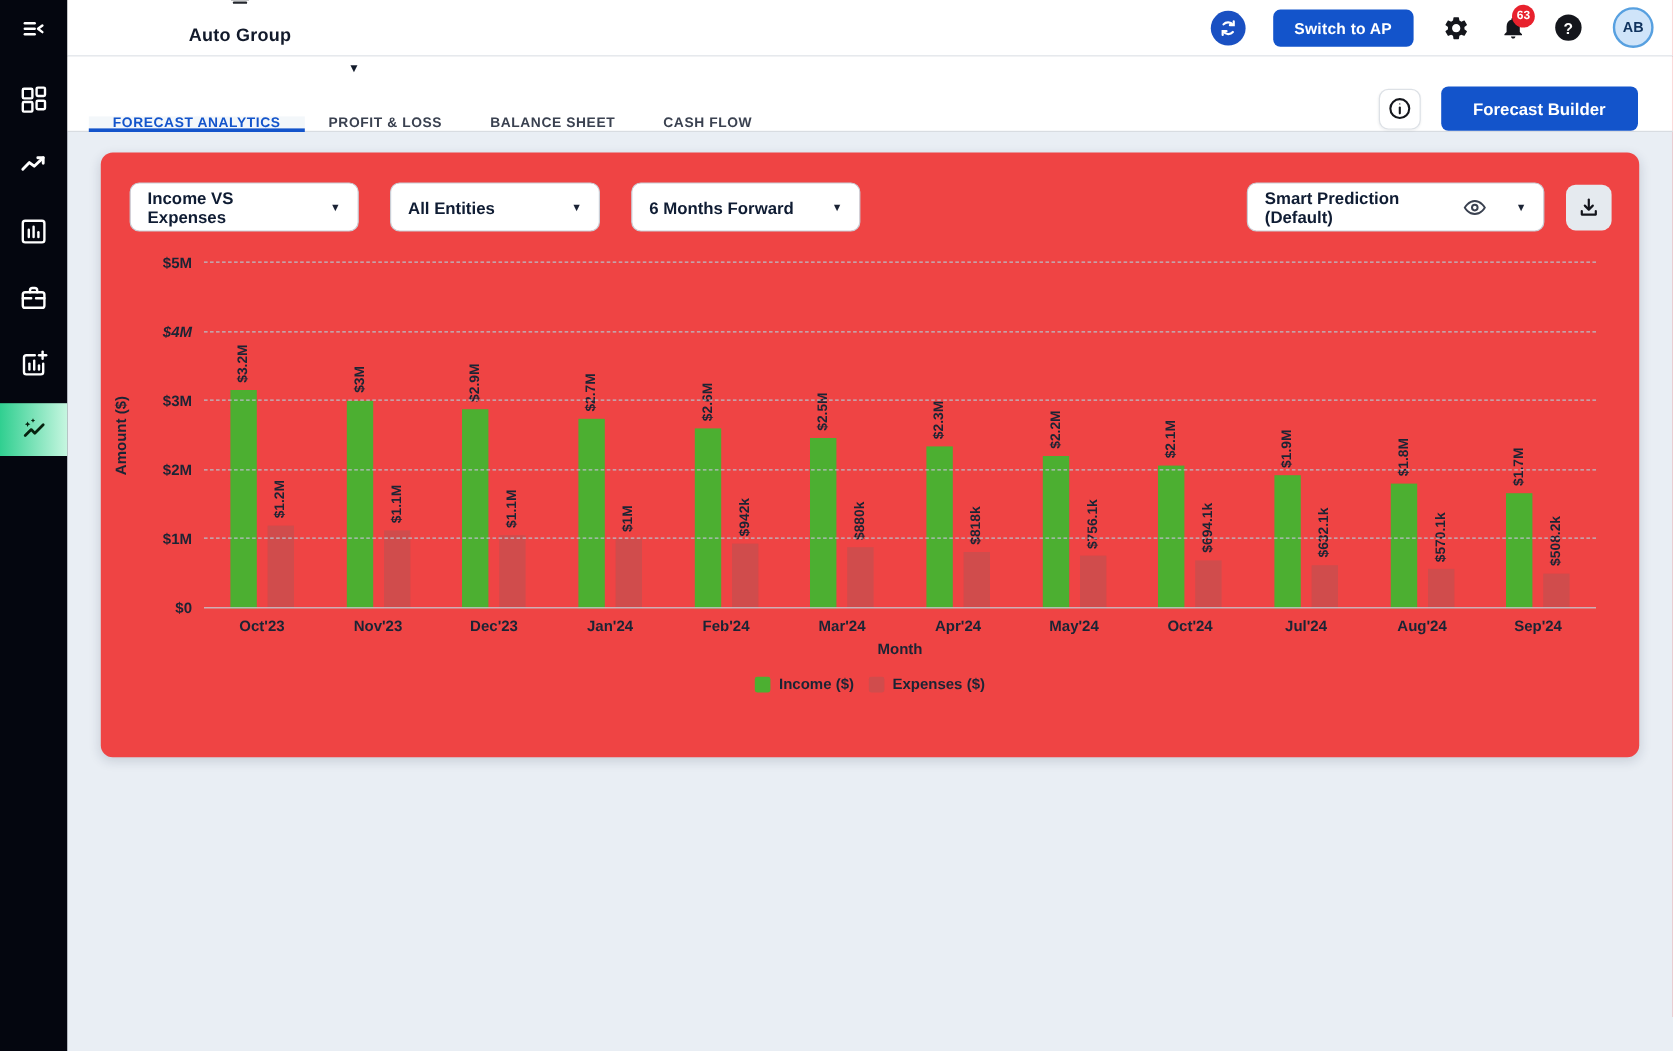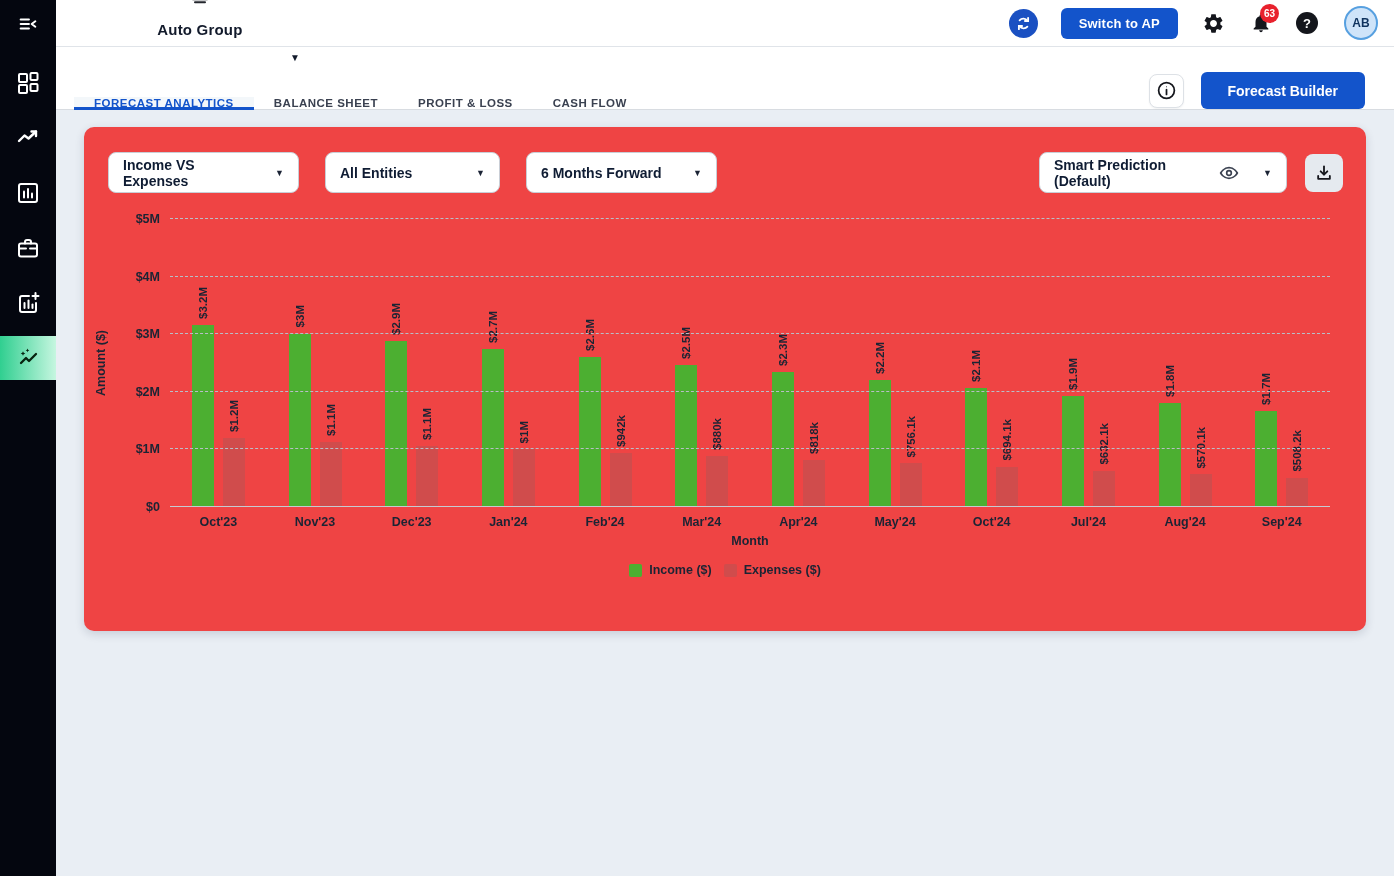--- a/index.html
+++ b/index.html
@@ -215,22 +215,22 @@
     <button class="icon-btn">
       <span class="help-circle">?</span>
     </button>
     <div class="avatar">AB</div>
   </div>
 </header>
 
 <div class="tabstrip">
   <div class="tabs">
       <button class="tab active">FORECAST ANALYTICS</button>
+      <button class="tab">PROFIT &amp; LOSS</button>
       <button class="tab">BALANCE SHEET</button>
-      <button class="tab">PROFIT &amp; LOSS</button>
       <button class="tab">CASH FLOW</button>
     </div>
   <div class="strip-right">
     <button class="info-btn">
       <svg width="21" height="21" viewBox="0 0 24 24" fill="none" stroke="#14161c" stroke-width="2">
         <circle cx="12" cy="12" r="9"></circle>
         <line x1="12" y1="11" x2="12" y2="16.5" stroke-linecap="round"></line>
         <circle cx="12" cy="7.6" r="0.6" fill="#14161c" stroke="none"></circle>
       </svg>
     </button>
@@ -275,21 +275,21 @@
         </button>
       </div>
     </div>
 
     <div class="chart-area">
       <div class="yticks">
           <div class="ytick" style="bottom: 0%;">$0</div>
           <div class="ytick" style="bottom: 20%;">$1M</div>
           <div class="ytick" style="bottom: 40%;">$2M</div>
           <div class="ytick" style="bottom: 60%;">$3M</div>
-          <div class="ytick" style="bottom: 80%;">$4M</div>
+          <div class="ytick" style="bottom: 80%; font-style: italic;">$4M</div>
           <div class="ytick" style="bottom: 100%;">$5M</div>
         </div>
       <div class="ylabel-wrap">
         <span class="ylabel">Amount ($)</span>
       </div>
       <div class="groups">
           <div class="bar-group">
             <div class="bar-wrap">
               <div class="bar" style="height: 63.2%; background: rgb(76, 175, 49);"></div>
               <div class="bar-label" style="bottom: calc(63.2% + 6px);">$3.2M</div>

